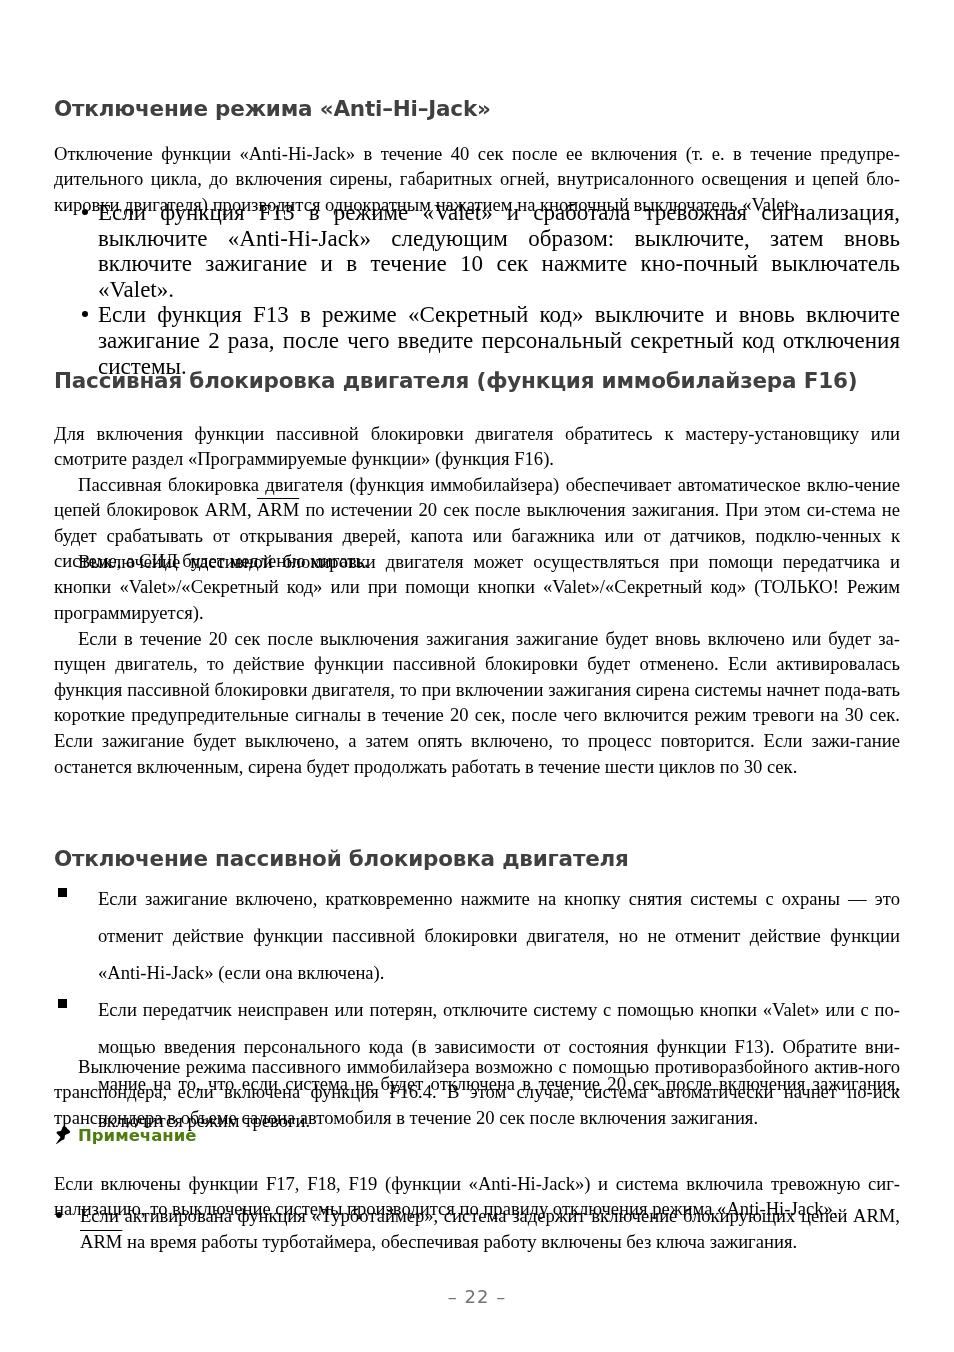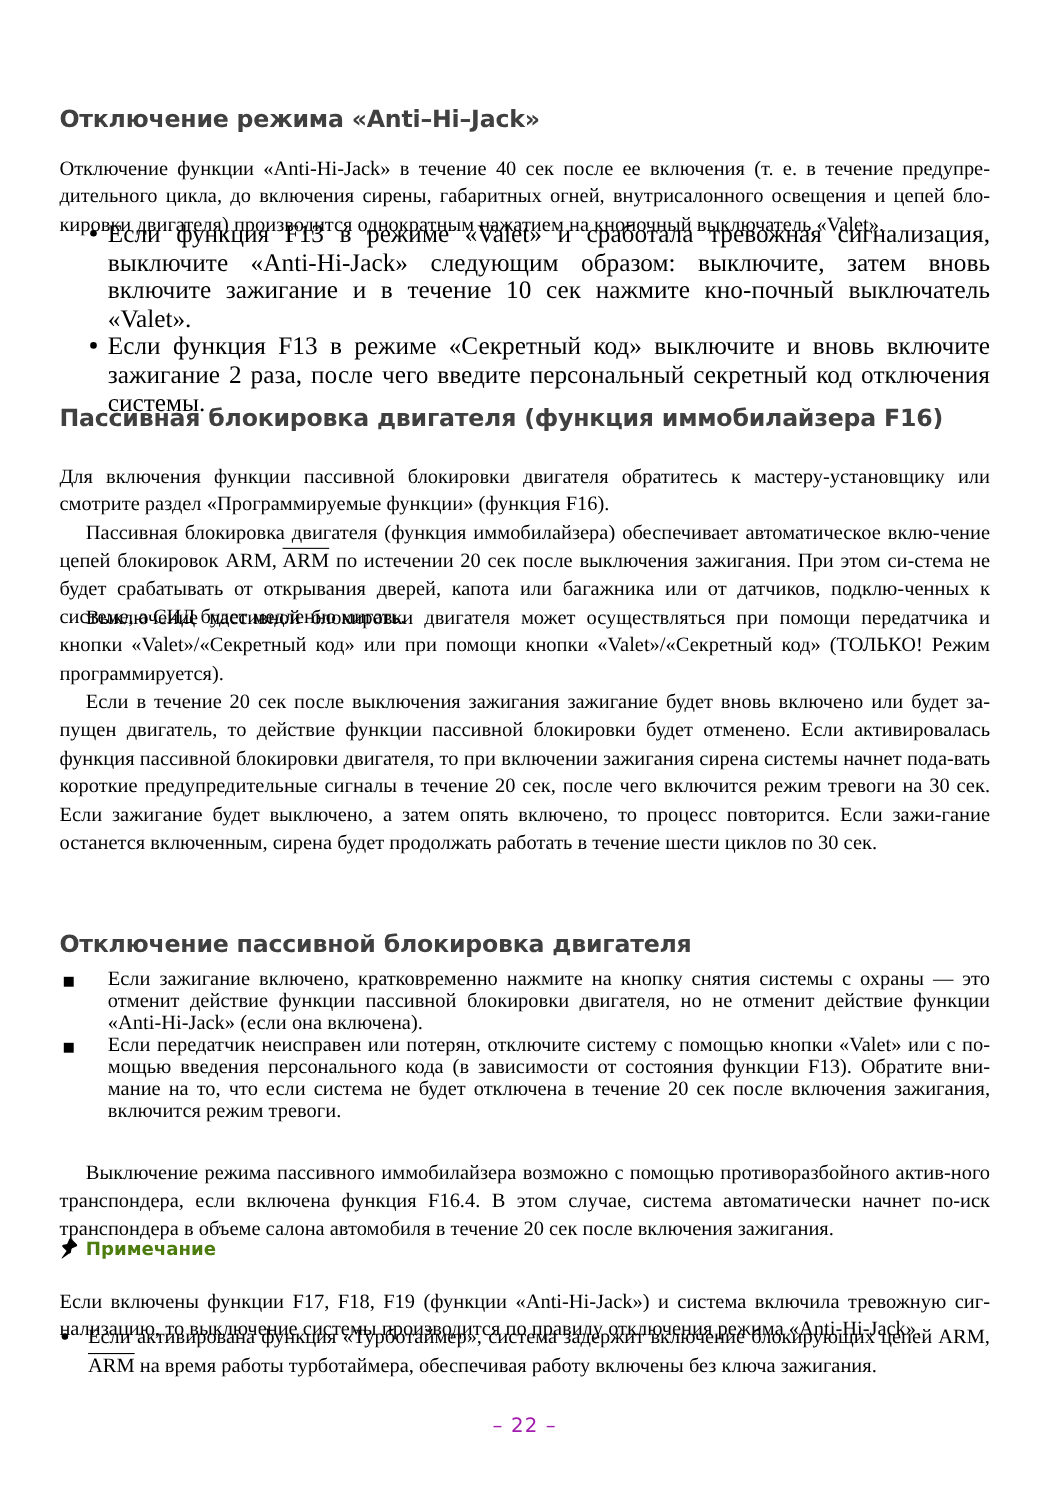--- a/index.html
+++ b/index.html
@@ -87,21 +87,21 @@
     position: absolute;
     width: 846px;
     margin: 0;
     padding: 0;
     list-style: none;
   }
   .ul-square > li {
     position: relative;
     padding-left: 44px;
     font-size: 18.6px;
-    line-height: 20px;
+    line-height: 37px;
     text-align: justify;
   }
   .ul-square > li .bullet-sq {
     position: absolute;
     left: 4px;
     top: 8px;
     width: 9px;
     height: 9px;
     background: #000;
   }
@@ -166,21 +166,21 @@
 
   
   .footer {
     position: absolute;
     left: 0;
     top: 1286px;
     width: 846px;
     text-align: center;
     font-family: "DejaVu Sans", "Liberation Sans", sans-serif;
     font-size: 18px;
-    color: #a21caf;
+    color: #737373;
     letter-spacing: 1px;
   }
 </style>
 </head>
 <body>
 
 <div class="page">
 
   <h2 class="heading h-anti">Отключение режима «Anti–Hi–Jack»</h2>
 

